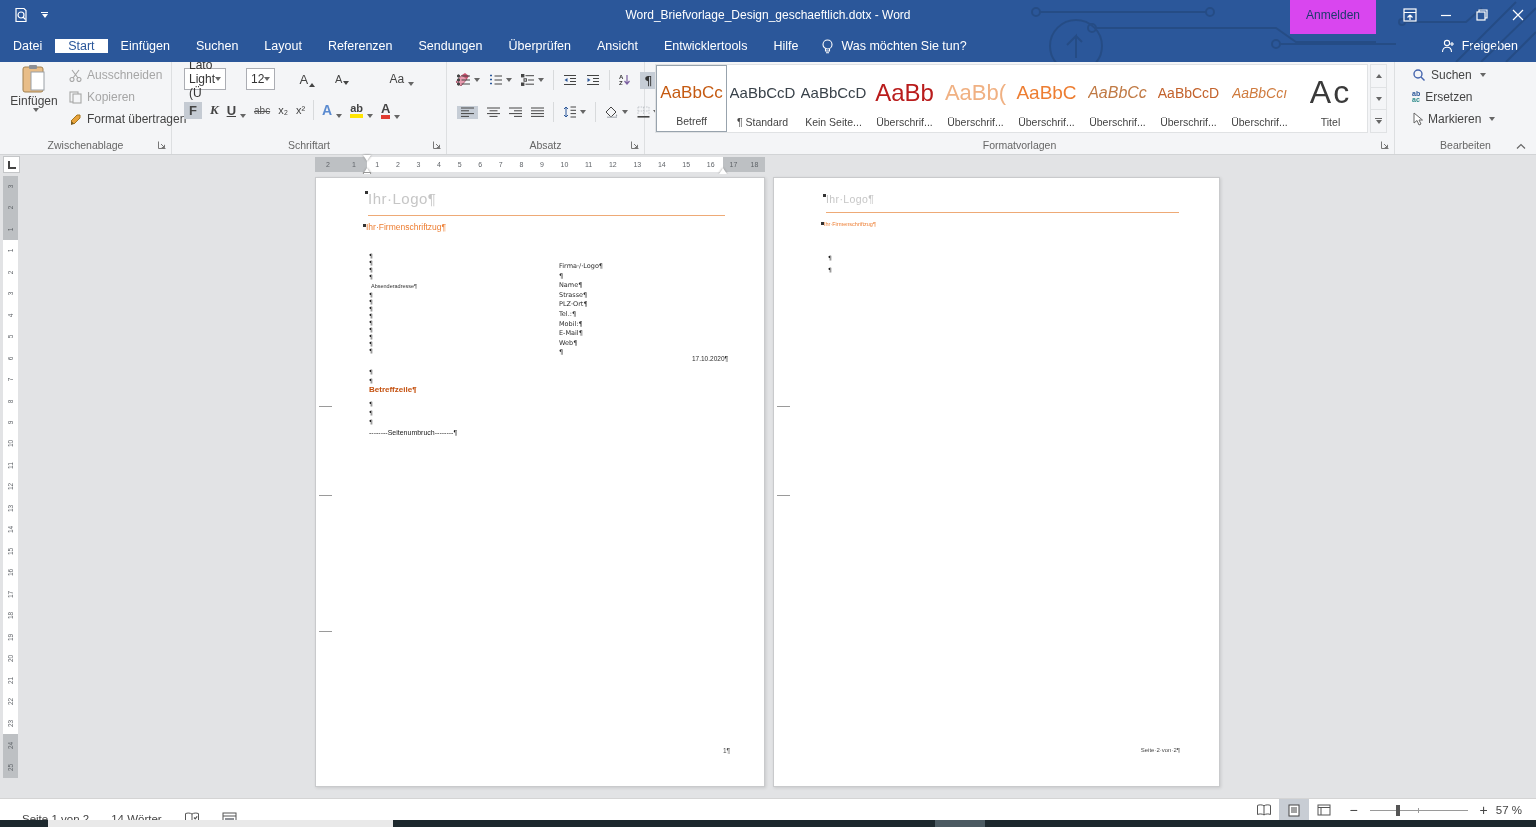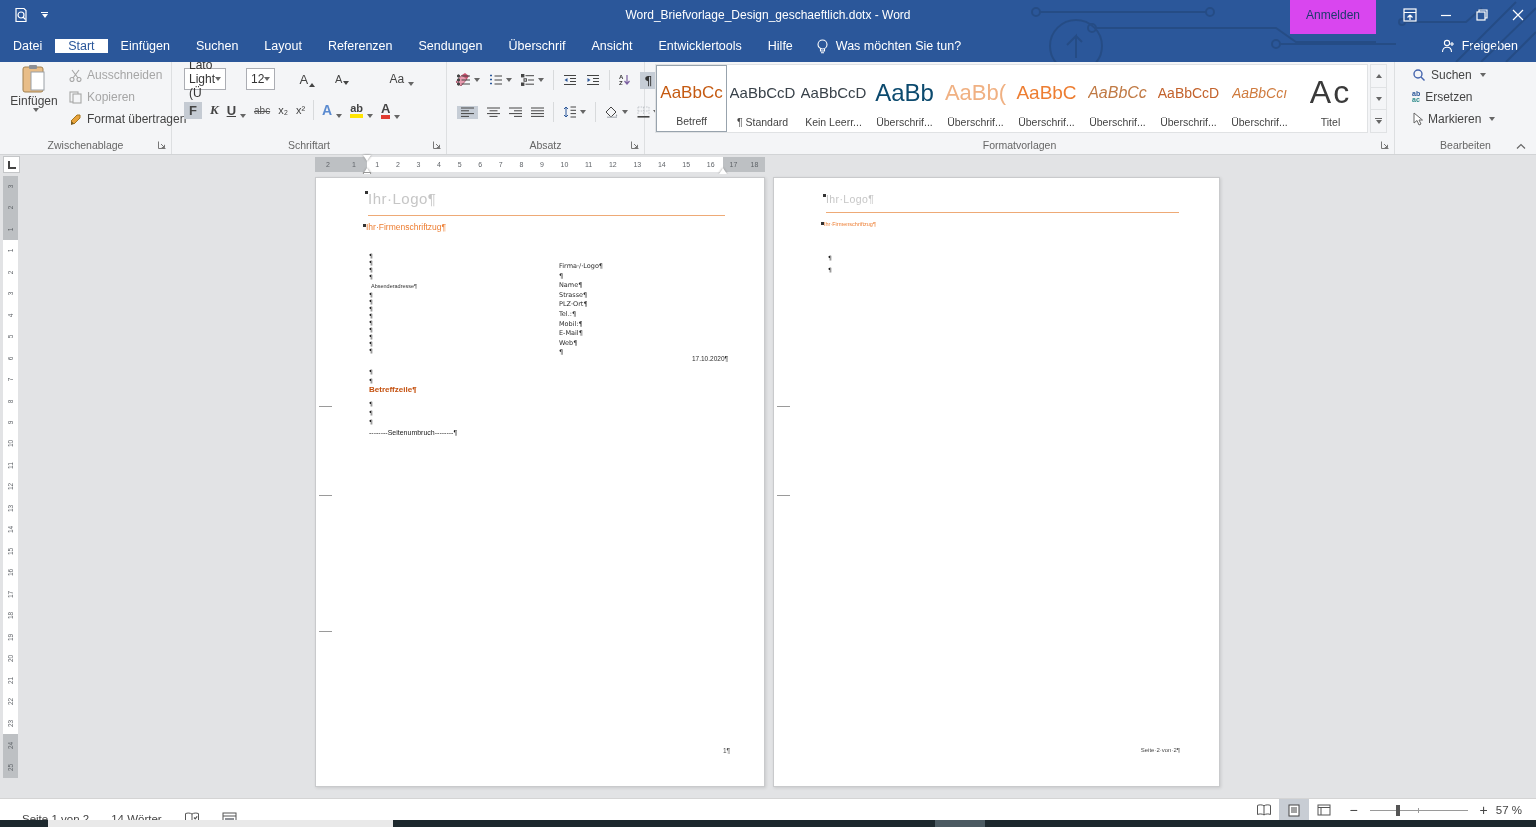--- a/index.html
+++ b/index.html
@@ -62,21 +62,21 @@
   .sorti{display:flex;flex-direction:column;font-size:6px;font-weight:bold;line-height:6px;color:#333}
   
   .g-styles{flex:1}
   .gallery{position:absolute;left:10px;top:2px;right:26px;bottom:2px;background:#fff;border:1px solid #e0e2e4;display:flex;align-items:stretch;overflow:hidden}
   .style-card{width:71px;display:flex;flex-direction:column;align-items:center;justify-content:flex-end;padding:4px 2px;cursor:pointer;overflow:hidden}
   .style-card .style-preview{flex:1;display:flex;align-items:center;white-space:nowrap;overflow:hidden}
   .style-card.selected{border:1px solid #98a3ad;box-shadow:inset 0 0 0 2px #fff;background:#fff}
   .style-label{font-size:10.5px;color:#444;white-space:nowrap}
   .v-betreff{color:#c55a11;font-size:17px}
   .v-standard{color:#39424a;font-size:15px}
-  .v-h1{color:#0c4a6e;font-size:24px}
+  .v-h1{color:#b91c1c;font-size:24px}
   .v-h2{color:#f0b183;font-size:22px}
   .v-h3{color:#ed7d31;font-size:19px}
   .v-h4{color:#c07a45;font-size:16px;font-style:italic}
   .v-h5{color:#c3622c;font-size:14px}
   .v-h6{color:#cf7b3e;font-size:14px;font-style:italic}
   .v-titel{color:#3a3a3a;font-size:32px;letter-spacing:2px}
   .gscroll{position:absolute;right:7px;top:2px;width:17px;bottom:2px;display:flex;flex-direction:column;border:1px solid #e0e2e4;background:#f4f5f7}
   .gs-btn{flex:1;display:flex;align-items:center;justify-content:center;border-bottom:1px solid #e0e2e4}
   .tri-u{width:0;height:0;border-left:3px solid transparent;border-right:3px solid transparent;border-bottom:4px solid #666}
   .morebar{width:7px;height:1px;background:#666;margin-bottom:1px}
@@ -215,21 +215,21 @@
 </div>
 
 <div class="tabrow">
   <span class="tab">Datei</span>
   <span class="tab active">Start</span>
   <span class="tab">Einfügen</span>
   <span class="tab">Suchen</span>
   <span class="tab">Layout</span>
   <span class="tab">Referenzen</span>
   <span class="tab">Sendungen</span>
-  <span class="tab">Überschrif</span>
+  <span class="tab">Überprüfen</span>
   <span class="tab">Ansicht</span>
   <span class="tab">Entwicklertools</span>
   <span class="tab">Hilfe</span>
   <span class="tellme">
     <span>
       <svg width="13" height="15" viewBox="0 0 13 15" stroke="#fff" fill="none" stroke-width="1.1">
         <circle cx="6.5" cy="5.5" r="4.5"></circle>
           <path d="M4.5 10 v2 h4 v-2 M5 13.8 h3"></path>
       </svg>
     </span>
@@ -476,21 +476,21 @@
             <span class="style-label">Betreff</span>
           </div>
 
           <div class="style-card">
             <span class="style-preview v-standard">AaBbCcD</span>
             <span class="style-label">¶ Standard</span>
           </div>
 
           <div class="style-card">
             <span class="style-preview v-standard">AaBbCcD</span>
-            <span class="style-label">Kein Leerr...</span>
+            <span class="style-label">Kein Seite...</span>
           </div>
 
           <div class="style-card">
             <span class="style-preview v-h1">AaBb</span>
             <span class="style-label">Überschrif...</span>
           </div>
 
           <div class="style-card">
             <span class="style-preview v-h2">AaBb(</span>
             <span class="style-label">Überschrif...</span>

